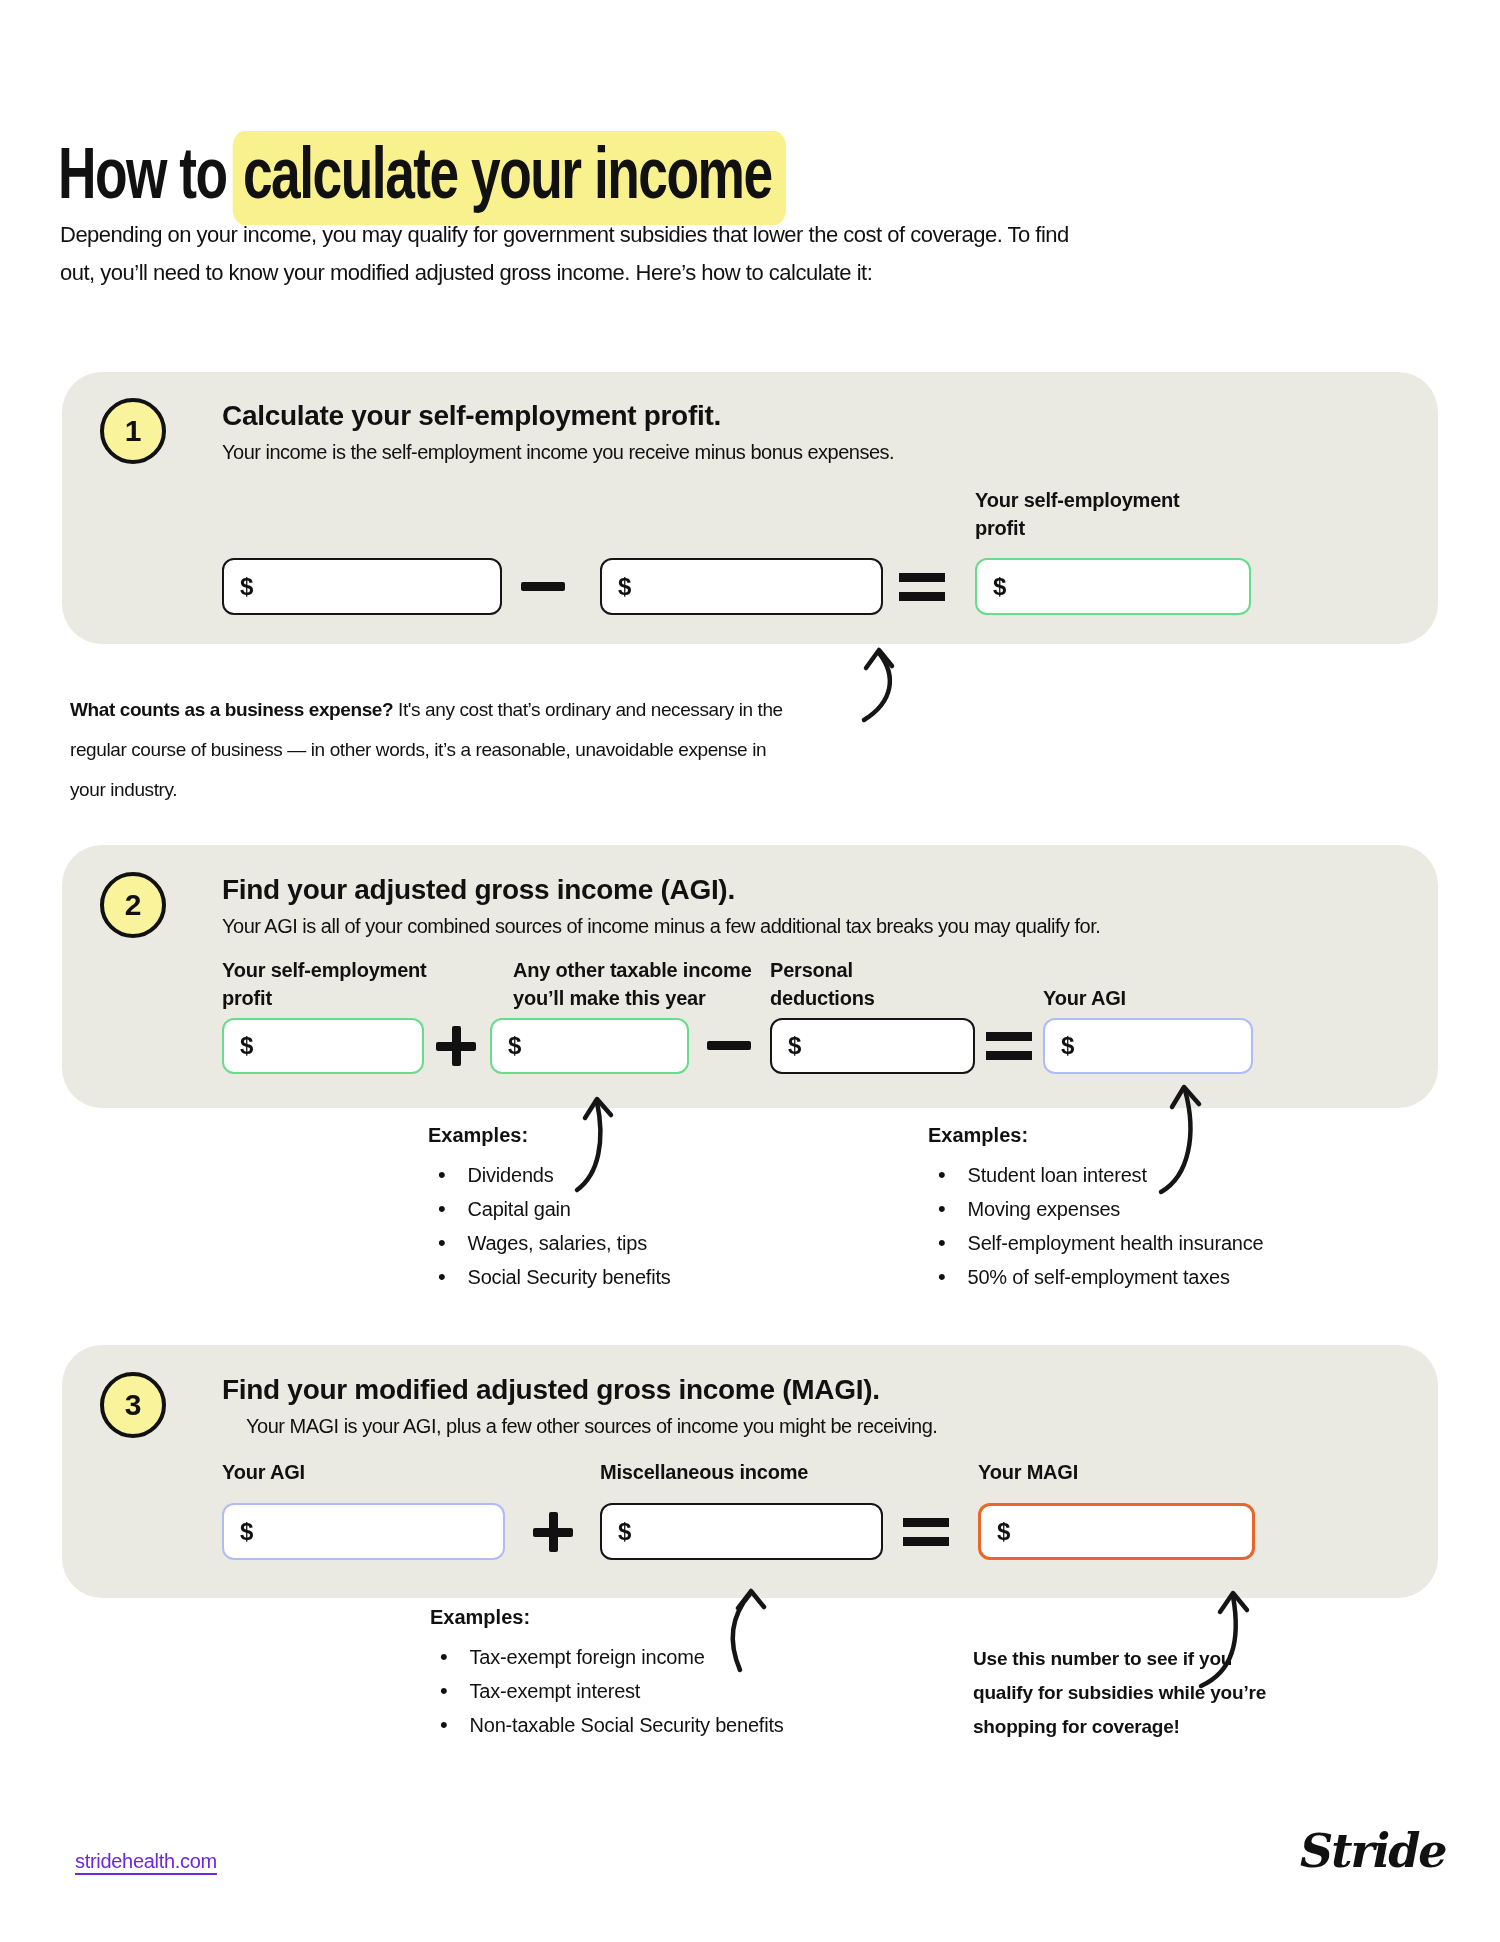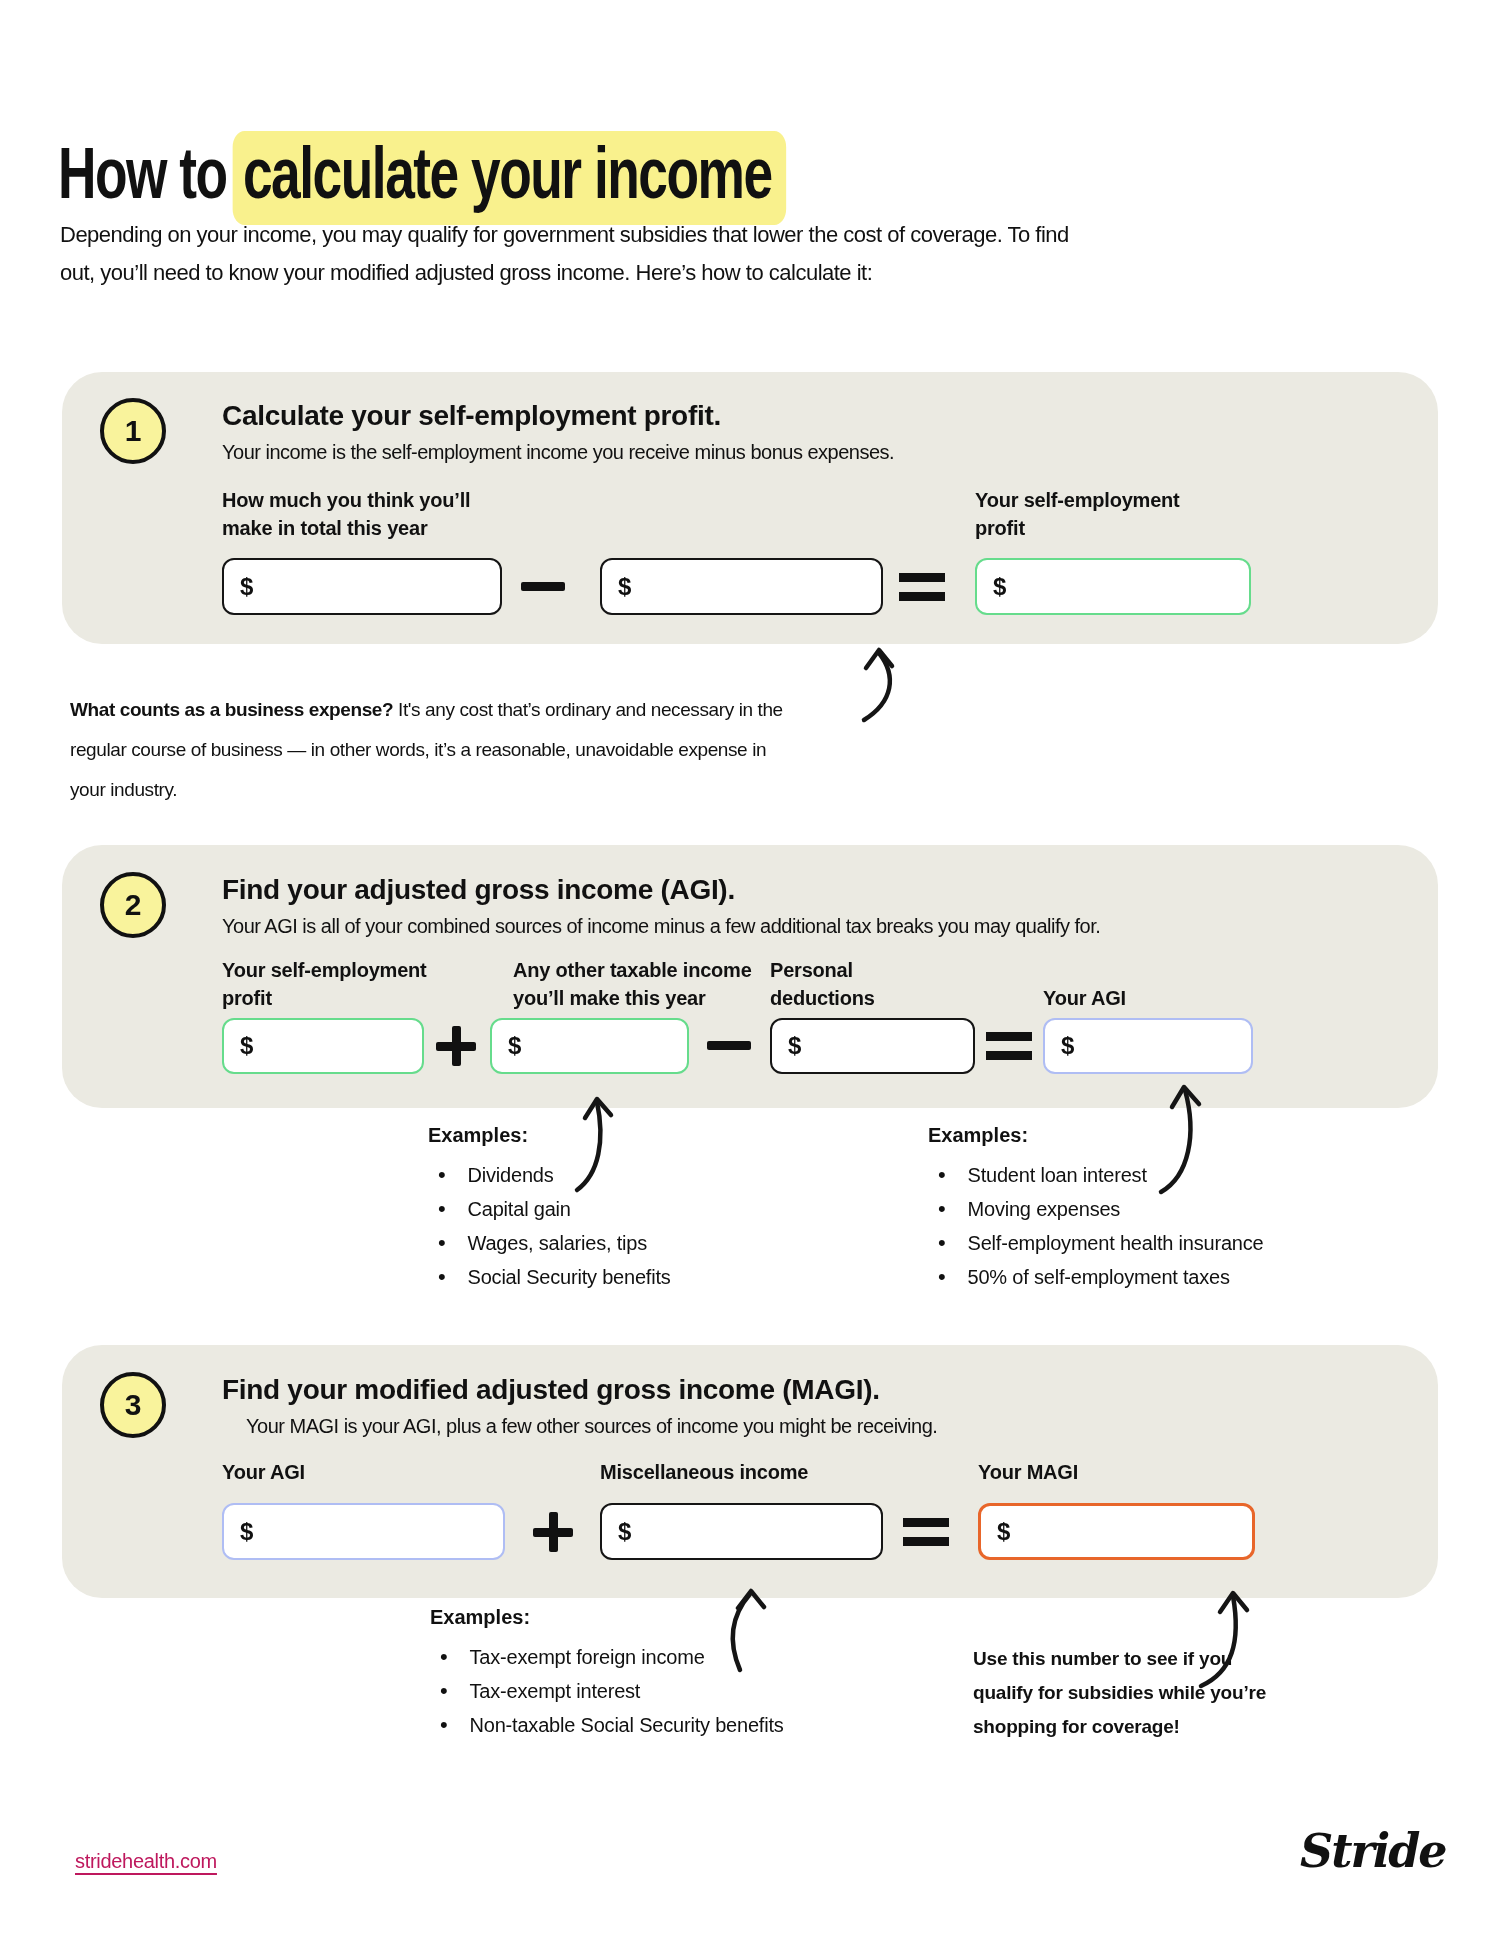--- a/index.html
+++ b/index.html
@@ -77,21 +77,21 @@
   .ex-list{list-style:none;margin:0;padding:0;font-size:20px;letter-spacing:-.2px;}
   .ex-list li{line-height:34px;padding-left:10px;}
   .ex-list li::before{content:"\2022";font-size:22px;margin-right:22px;}
   #ex2l{left:428px;top:1158px;} #ex2r{left:928px;top:1158px;} #ex3{left:430px;top:1640px;}
 
   
   #cta{left:973px;top:1642px;font-size:19px;font-weight:700;line-height:34px;
        white-space:pre-line;letter-spacing:-.2px;}
 
   
-  #footer-link{left:75px;top:1850px;font-size:20px;color:#be185d;text-decoration:underline;
+  #footer-link{left:75px;top:1850px;font-size:20px;color:#6d28d9;text-decoration:underline;
                text-underline-offset:5px;text-decoration-thickness:2px;letter-spacing:-.3px;cursor:pointer;}
   #logo{left:1300px;top:1824px;width:140px;text-align:right;font-family:"DejaVu Serif",serif;
         font-style:italic;font-weight:700;font-size:46px;letter-spacing:-2px;}
 
   
   #arrows{left:0;top:0;pointer-events:none;}
 </style>
 </head>
 <body>
 
@@ -99,22 +99,20 @@
 
   <h1 class="abs" id="title"><span>How to</span><span class="hl">calculate your income</span></h1>
 
   <p class="abs" id="intro">Depending on your income, you may qualify for government subsidies that lower the cost of coverage. To find
 out, you’ll need to know your modified adjusted gross income. Here’s how to calculate it:</p>
 
   <div class="abs band" id="band1"></div>
   <div class="abs badge" id="badge1">1</div>
   <div class="abs step-title" id="st1">Calculate your self-employment profit.</div>
   <div class="abs step-sub" id="ss1">Your income is the self-employment income you receive minus bonus expenses.</div>
-  <div class="abs flabel" id="s1f1l">How much you think you’ll
-make in total this year</div>
   <div class="abs flabel" id="s1f3l">Your self-employment
 profit</div>
   <div class="abs fbox" id="s1b1">
       <span class="cur">$</span>
     </div>
   <div class="abs op-minus" id="s1o1" aria-label="−"></div>
   <div class="abs fbox" id="s1b2">
       <span class="cur">$</span>
     </div>
   <div class="abs op-eq" id="s1o2" aria-label="="></div>

